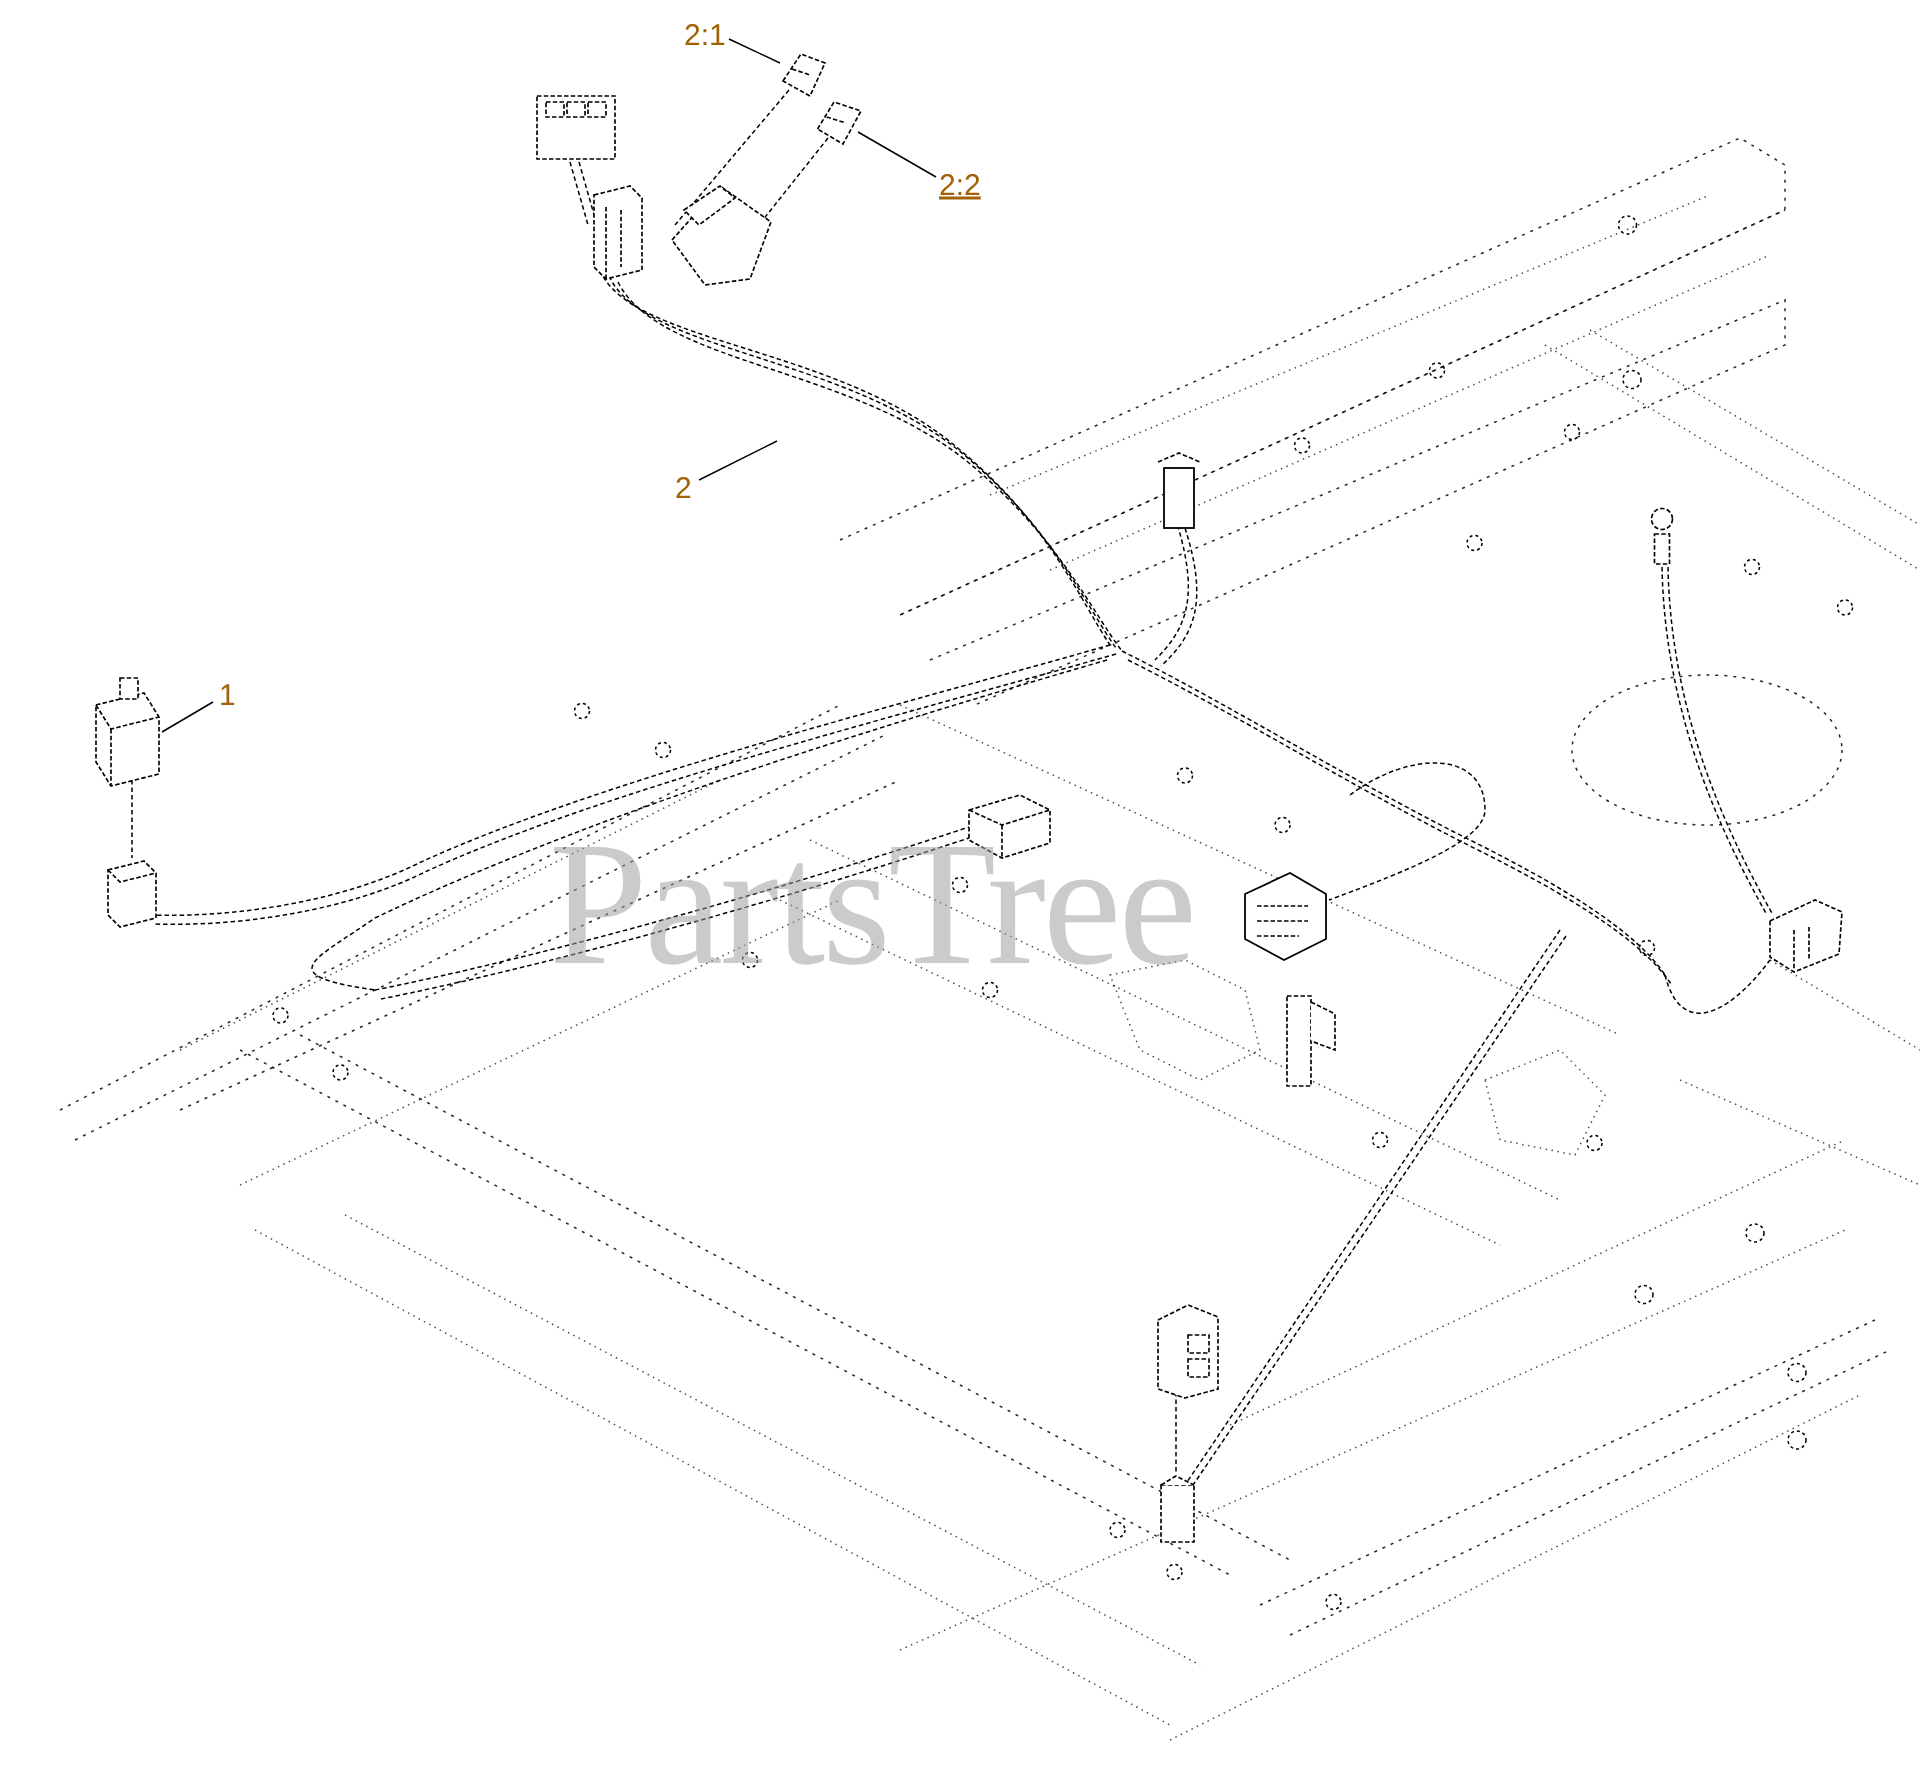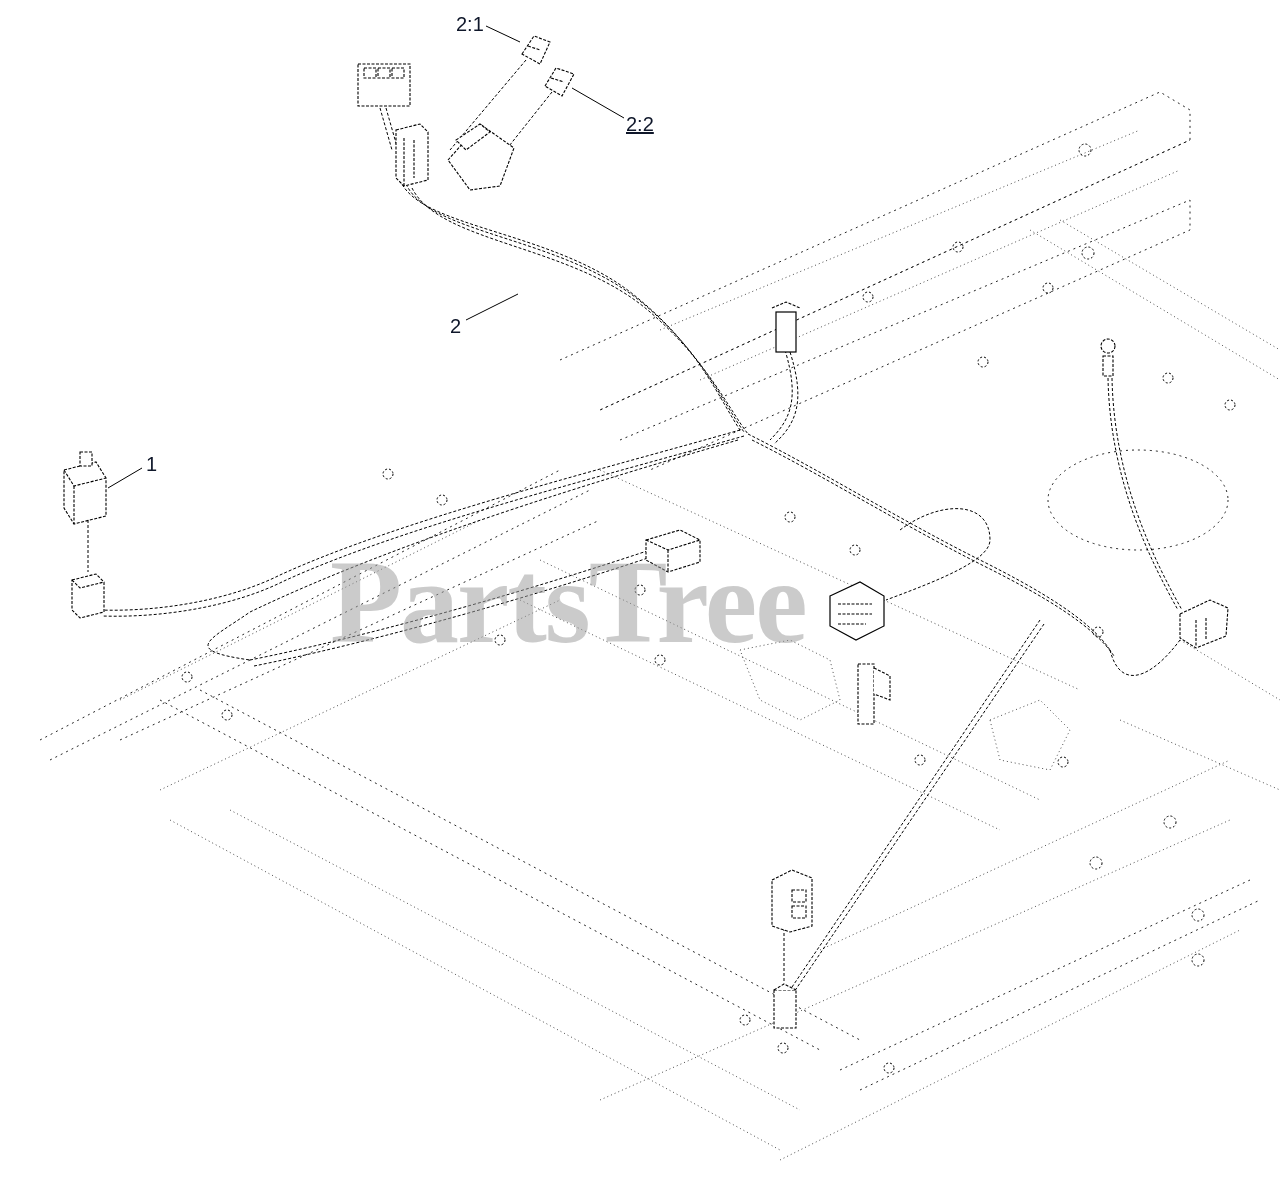--- a/index.html
+++ b/index.html
@@ -6,24 +6,24 @@
   body { width:1280px; height:1193px; position:relative; overflow:hidden;
          font-family:"Liberation Sans", sans-serif; }
   #diagram { position:absolute; left:0; top:0; width:1280px; height:1193px; }
   .frame { fill:none; stroke:#000; stroke-width:1; stroke-dasharray:2 4; opacity:.85; }
   .frame-fine { fill:none; stroke:#000; stroke-width:1; stroke-dasharray:1 3; opacity:.7; }
   .wire { fill:none; stroke:#000; stroke-width:1; stroke-dasharray:3 2; }
   .part { fill:#fff; stroke:#000; stroke-width:1.1; stroke-dasharray:3 1.5; }
   .part-solid { fill:#fff; stroke:#000; stroke-width:1.2; }
   .leader { stroke:#000; stroke-width:1; fill:none; }
   .callout { position:absolute; font-family:"Liberation Sans", sans-serif;
-             font-size:20px; color:#0f172a; line-height:1; cursor:pointer; }
+             font-size:20px; color:#a16207; line-height:1; cursor:pointer; }
   .watermark { position:absolute; font-family:"Liberation Serif", serif;
-               font-size:118px; font-weight:bold; color:rgba(160,160,160,0.55);
-               letter-spacing:-2px; white-space:nowrap; pointer-events:none; }
+               font-size:118px; font-weight:normal; color:rgba(160,160,160,0.55);
+               letter-spacing:-2px; white-space:nowrap; pointer-events:none;margin-left:36px; }
   .hole { fill:none; stroke:#000; stroke-width:1; stroke-dasharray:2 2; }
 </style>
 </head>
 <body>
 
 <svg id="diagram" viewBox="0 0 1280 1193" xmlns="http://www.w3.org/2000/svg">
 
   <g>
 
     <path class="frame" d="M560 360 L1160 92 L1190 110 L1190 140 L600 410"></path>

